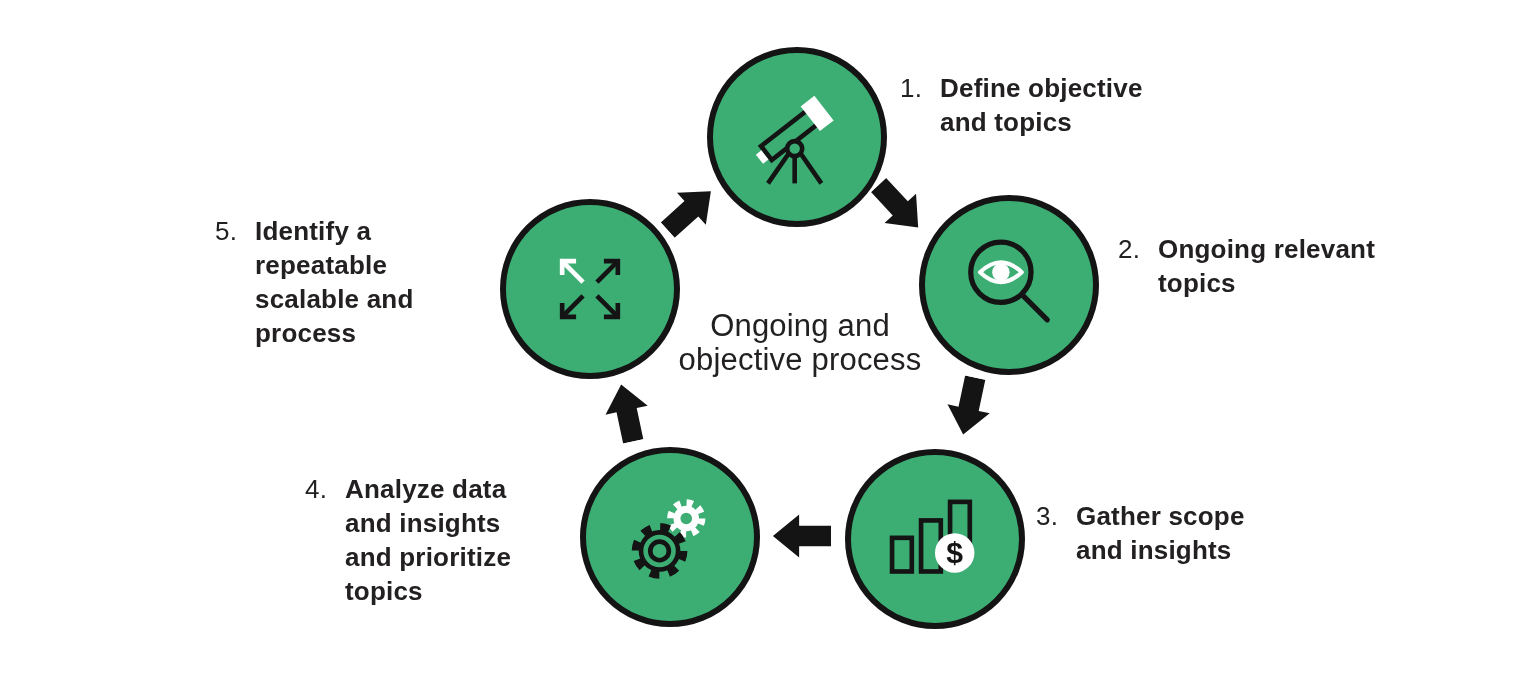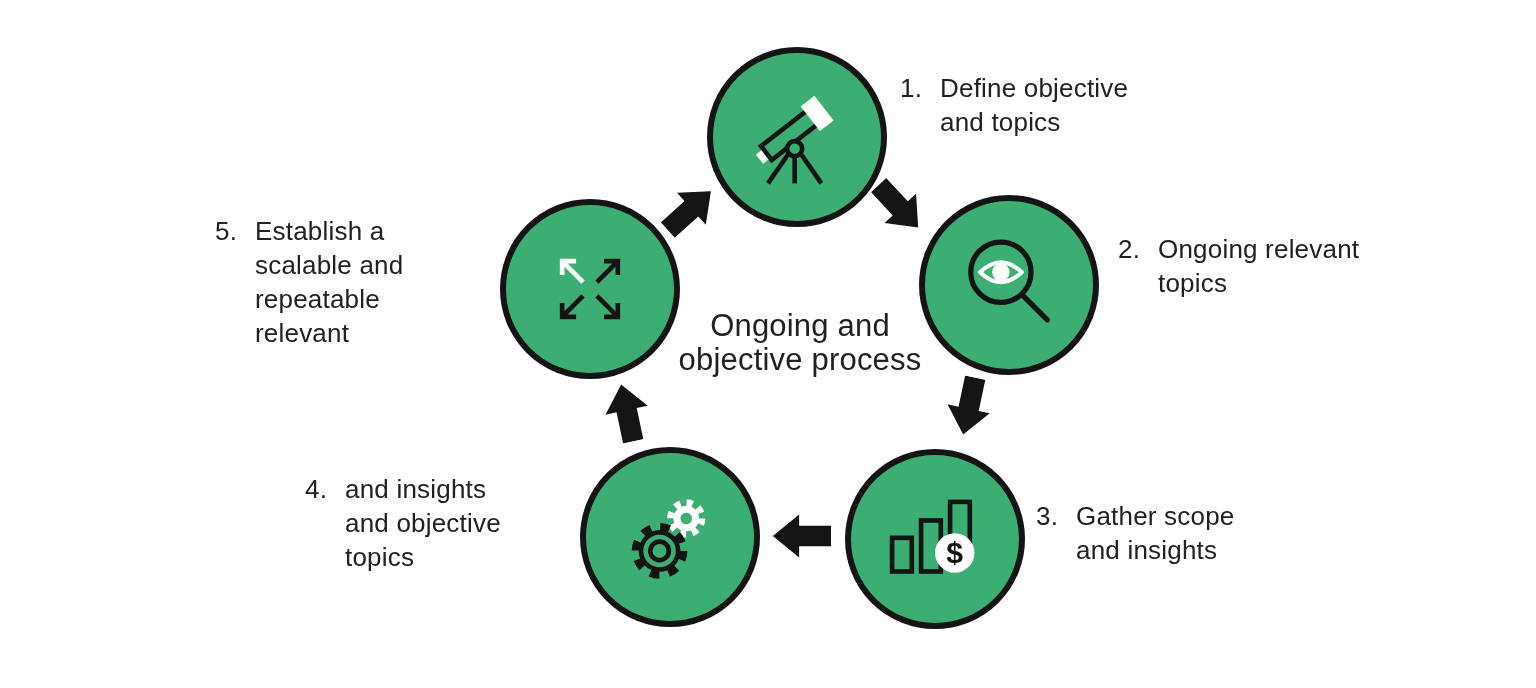--- a/index.html
+++ b/index.html
@@ -13,21 +13,21 @@
     display:flex;align-items:center;justify-content:center;box-sizing:content-box;
   }
   .circle svg{width:116px;height:116px;display:block;}
   .flow-arrow{position:absolute;width:60px;height:46px;}
   .flow-arrow svg{width:60px;height:46px;display:block;}
   .step-label{
     position:absolute;display:flex;font-size:26px;line-height:34px;
     color:#232021;letter-spacing:.2px;
   }
   .step-label .num{width:40px;flex:0 0 40px;}
-  .step-label .lines span{display:block;}
+  .step-label .lines span{display:block;font-weight:bold;}
   .center-label{
     position:absolute;left:640px;top:309px;width:320px;text-align:center;
     font-size:31px;line-height:34px;color:#232021;letter-spacing:.2px;
   }
   .center-label div{display:block;}
 </style>
 </head>
 <body>
 
 <div class="canvas">
@@ -147,33 +147,34 @@
     <span class="num">3.</span>
     <span class="lines">
       <span>Gather scope</span>
       <span>and insights</span>
     </span>
   </div>
 
   <div class="step-label" style="left:305px;top:472px;">
     <span class="num">4.</span>
     <span class="lines">
+      <span>Analyze data</span>
       <span>and insights</span>
-      <span>and objective</span>
+      <span>and prioritize</span>
       <span>topics</span>
     </span>
   </div>
 
   <div class="step-label" style="left:215px;top:214px;">
     <span class="num">5.</span>
     <span class="lines">
-      <span>Establish a</span>
+      <span>Identify a</span>
+      <span>repeatable</span>
       <span>scalable and</span>
-      <span>repeatable</span>
-      <span>relevant</span>
+      <span>process</span>
     </span>
   </div>
 
   <div class="center-label">
     <div>Ongoing and</div>
     <div>objective process</div>
   </div>
 
 </div>
 

